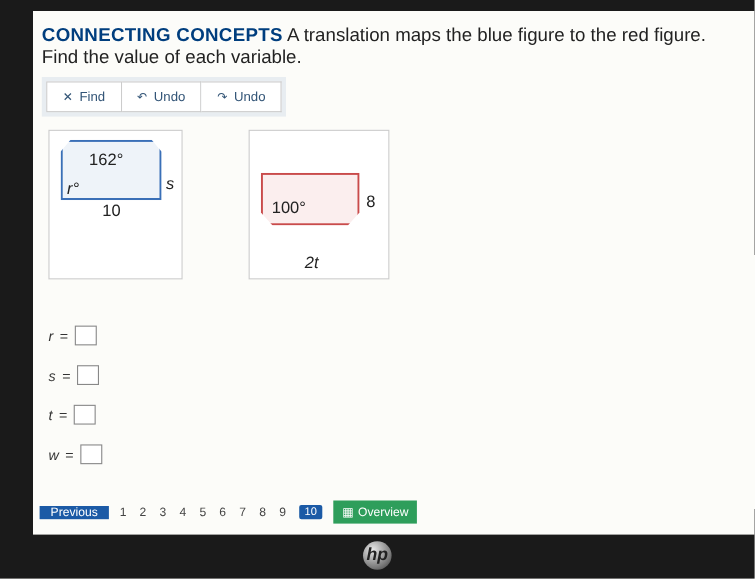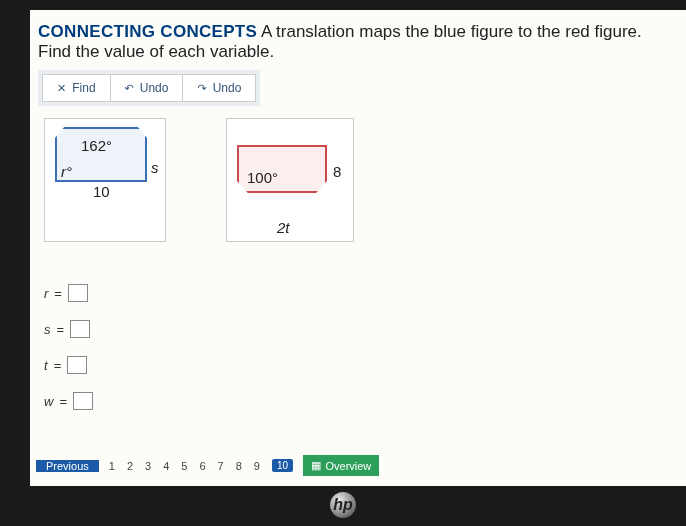--- a/index.html
+++ b/index.html
@@ -191,21 +191,21 @@
     <div class="figbox" style="padding-top:8px;">
       <div class="shape">
         <div class="blue-shape"></div>
         <span class="lbl" style="top:10px;left:26px;">162°</span>
         <span class="lbl" style="top:36px;left:6px;font-style:italic;">r°</span>
         <span class="lbl" style="top:32px;left:96px;font-style:italic;">s</span>
         <span class="lbl" style="top:56px;left:38px;">10</span>
       </div>
     </div>
 
-    <div class="figbox" style="padding:12px 16px 18px 10px;text-align:right;">
+    <div class="figbox" style="padding:24px 16px 18px 10px;text-align:right;">
       <div class="shape" style="height:78px;">
         <span class="lbl" style="top:-2px;left:34px;font-style:italic;">3w°</span>
         <div class="red-shape" style="margin-top:14px;"></div>
         <span class="lbl" style="top:24px;left:10px;">100°</span>
         <span class="lbl" style="top:18px;left:96px;">8</span>
         <span class="lbl" style="top:74px;left:40px;font-style:italic;">2t</span>
       </div>
     </div>
 
   </div>

